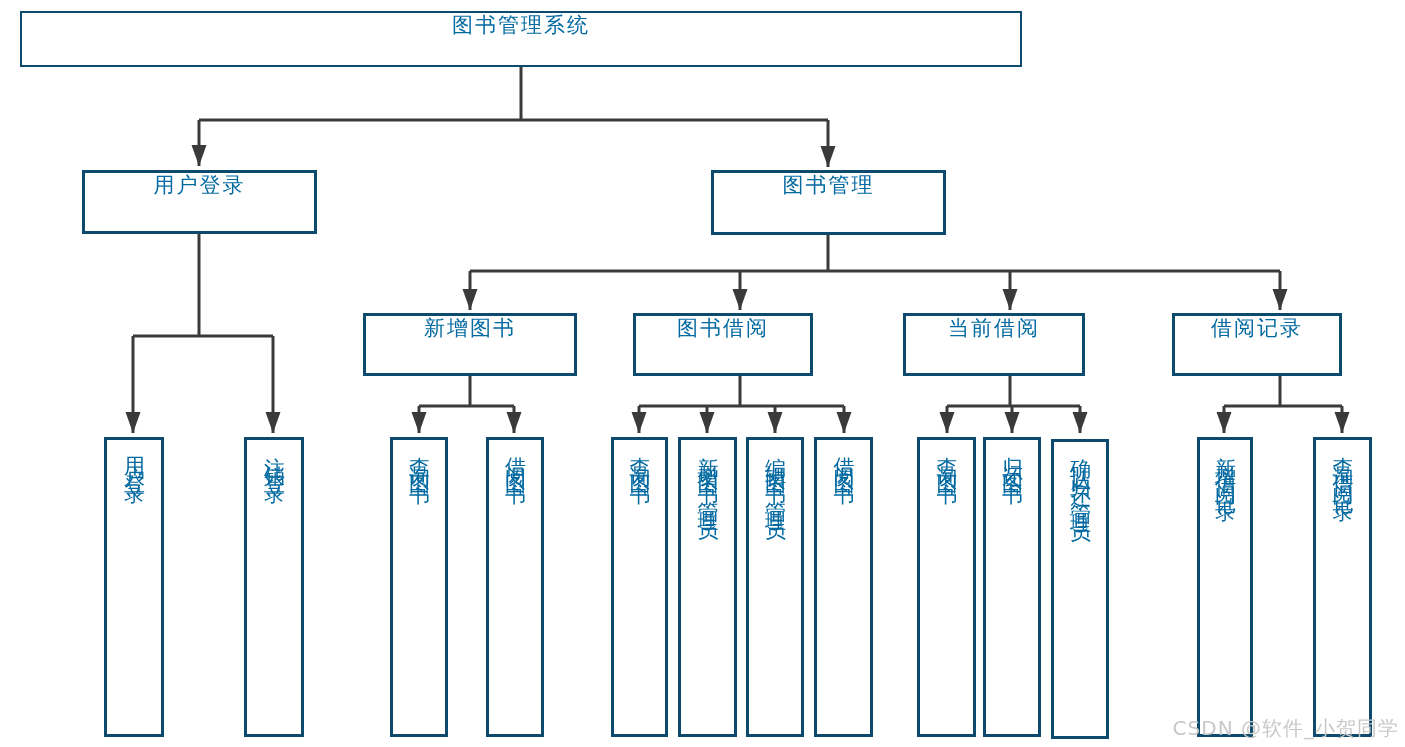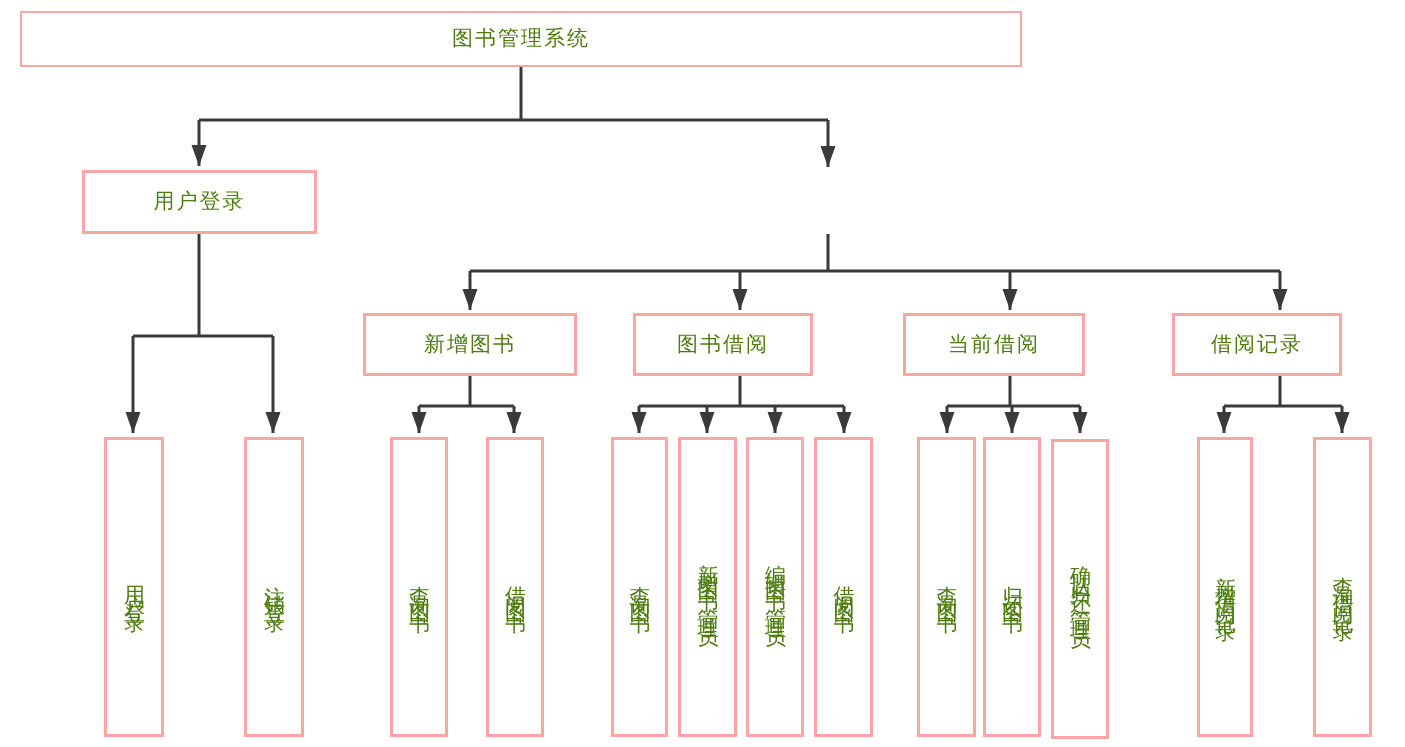--- a/index.html
+++ b/index.html
@@ -17,26 +17,26 @@
   }
   .connector-layer {
     position: absolute;
     left: 0; top: 0;
     width: 1405px; height: 747px;
     z-index: 1;
   }
   .node {
     position: absolute;
     box-sizing: border-box;
-    border: 3px solid #fca5a5;
+    border: 3px solid #0c4a6e;
     background: #ffffff;
     display: flex;
-    align-items: center;
+    align-items: flex-start;
     justify-content: center;
-    color: #4d7c0f;
+    color: #0369a1;
     z-index: 2;
   }
   .node.title-box { border-width: 2px; }
   .hlabel {
     font-size: 21px;
     letter-spacing: 2px;
     white-space: nowrap;
     line-height: 1.2;
   }
   .vlabel {
@@ -110,20 +110,23 @@
     </svg>
   </div>
 
   <div class="node title-box" style="left:20px;top:11px;width:1002px;height:56px">
     <span class="hlabel">图书管理系统</span>
   </div>
 
   <div class="node" style="left:82px;top:170px;width:235px;height:64px">
     <span class="hlabel">用户登录</span>
   </div>
+  <div class="node" style="left:711px;top:170px;width:235px;height:65px">
+    <span class="hlabel">图书管理</span>
+  </div>
 
   <div class="node" style="left:363px;top:313px;width:214px;height:63px">
     <span class="hlabel">新增图书</span>
   </div>
   <div class="node" style="left:633px;top:313px;width:180px;height:63px">
     <span class="hlabel">图书借阅</span>
   </div>
   <div class="node" style="left:903px;top:313px;width:182px;height:63px">
     <span class="hlabel">当前借阅</span>
   </div>
@@ -168,14 +171,15 @@
     <span class="vlabel">确认归还（管理员）</span>
   </div>
 
   <div class="node" style="left:1197px;top:437px;width:56px;height:300px">
     <span class="vlabel">新增借阅记录</span>
   </div>
   <div class="node" style="left:1313px;top:437px;width:59px;height:300px">
     <span class="vlabel">查询借阅记录</span>
   </div>
 
+  <div class="watermark">CSDN @软件_小贺同学</div>
 
 </div>
 
 </body></html>

